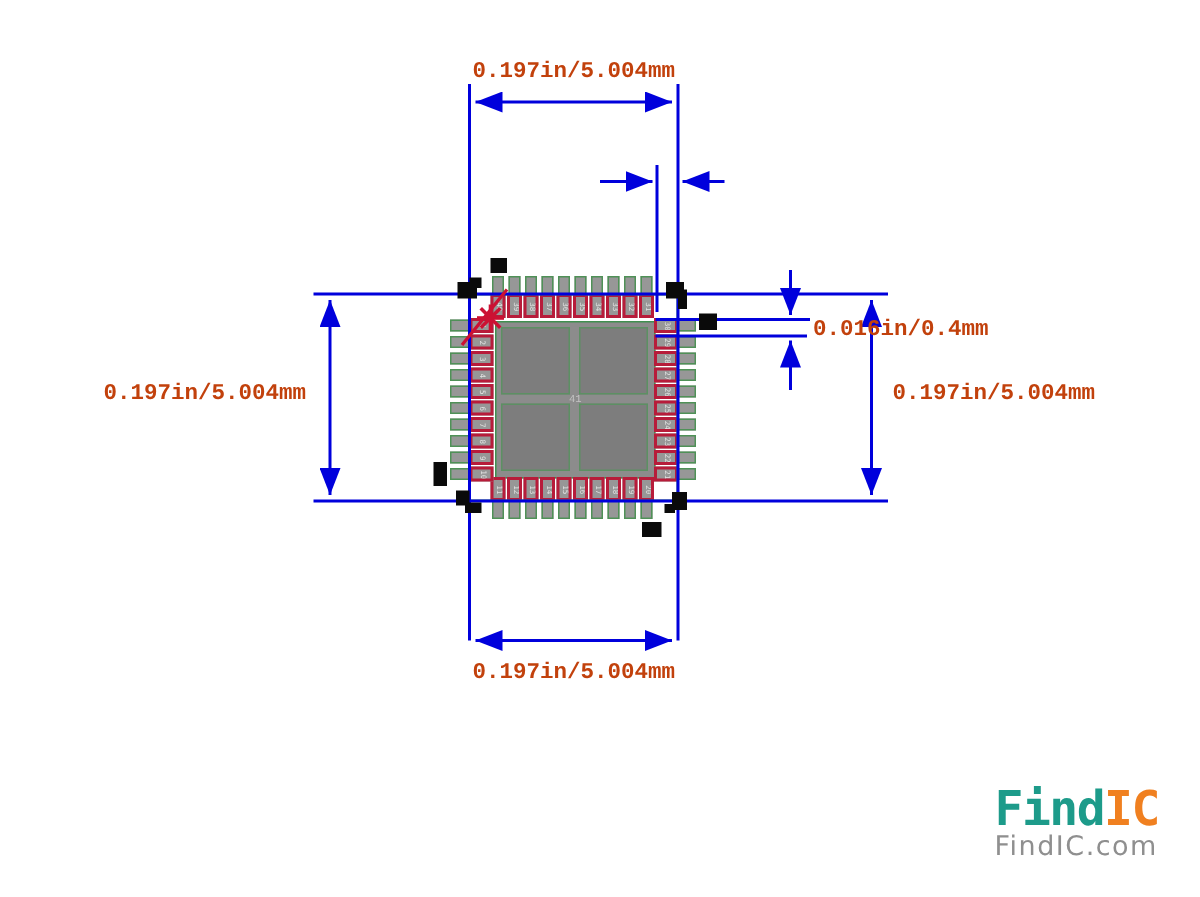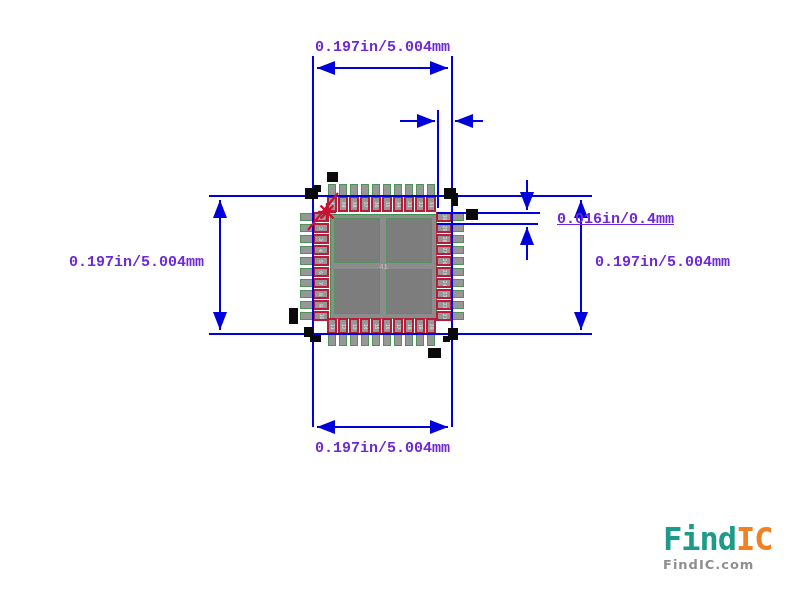--- a/index.html
+++ b/index.html
@@ -1,39 +1,39 @@
 <!DOCTYPE html>
 <html><head>
 <meta charset="utf-8">
 <style>
   html,body{margin:0;padding:0;background:#fff;}
   #canvas{position:relative;width:800px;height:598px;background:#ffffff;overflow:hidden;
           font-family:"Liberation Mono","DejaVu Sans Mono",monospace;}
   .abs{position:absolute;}
-  .dim-label{position:absolute;color:#6d28d9;font-size:15px;font-weight:bold;
+  .dim-label{position:absolute;color:#c2410c;font-size:15px;font-weight:bold;
              line-height:16px;white-space:nowrap;}
   .center{text-align:center;}
   
   #pads-layer{position:absolute;left:0;top:0;width:800px;height:598px;}
   .stub{position:absolute;background:#979797;border:1px solid #4f9157;box-sizing:border-box;}
   .padr{position:absolute;background:#979797;border:2px solid #b71c3a;box-sizing:border-box;
         display:flex;align-items:center;justify-content:center;overflow:hidden;}
   .pin-num{font-size:5px;line-height:5px;color:#e3e3e3;transform:rotate(90deg);
            font-family:"DejaVu Sans Mono",monospace;}
   #thermal-pad{position:absolute;left:330px;top:214px;width:107px;height:105px;
                background:#8c8c8c;border:1px solid #3f8f4f;box-sizing:border-box;}
   .quad{position:absolute;background:#7d7d7d;border:1px solid #5c9063;box-sizing:border-box;}
   #thermal-num{position:absolute;left:0;top:49px;width:105px;text-align:center;
                font-size:7px;line-height:7px;color:#c4c4c4;}
   .blackmark{position:absolute;background:#0a0a0a;}
   
   #logo{position:absolute;left:663px;top:523px;width:130px;}
   #logo-main{font-size:32px;line-height:32px;font-weight:bold;letter-spacing:-1px;
              font-family:"DejaVu Sans Mono",monospace;}
-  #logo-domain{font-size:13px;line-height:20px;font-weight:bold;letter-spacing:1px;
+  #logo-domain{font-size:18px;line-height:20px;font-weight:normal;letter-spacing:1px;
                color:#8f8f8f;font-family:"DejaVu Sans",sans-serif;}
 </style>
 </head>
 <body>
 
 <div id="canvas">
 
   <div id="pads-layer">
     <div id="thermal-pad">
       <div class="quad" style="left:3px;top:3px;width:46px;height:45px;"></div>
@@ -259,21 +259,21 @@
       <div class="blackmark" style="left: 304px; top: 327px; width: 9px; height: 10px;"></div>
       <div class="blackmark" style="left: 310px; top: 335px; width: 11px; height: 7px;"></div>
       <div class="blackmark" style="left: 448px; top: 328px; width: 10px; height: 12px;"></div>
       <div class="blackmark" style="left: 443px; top: 336px; width: 7px; height: 6px;"></div>
       <div class="blackmark" style="left: 428px; top: 348px; width: 13px; height: 10px;"></div>
     </div>
 
   <div class="dim-label center" style="left:313px;top:40px;width:139px;">0.197in/5.004mm</div>
   <div class="dim-label" style="left:69px;top:255px;">0.197in/5.004mm</div>
   <div class="dim-label" style="left:595px;top:255px;">0.197in/5.004mm</div>
-  <div class="dim-label" style="left:557px;top:212px;text-decoration:underline;">0.016in/0.4mm</div>
+  <div class="dim-label" style="left:542px;top:212px;">0.016in/0.4mm</div>
   <div class="dim-label center" style="left:313px;top:441px;width:139px;">0.197in/5.004mm</div>
 
   <div id="logo">
     <div id="logo-main"><span style="color:#1d9b8a">Find</span><span style="color:#f08020">IC</span></div>
     <div id="logo-domain">FindIC.com</div>
   </div>
 
 </div>
 
 </body></html>

